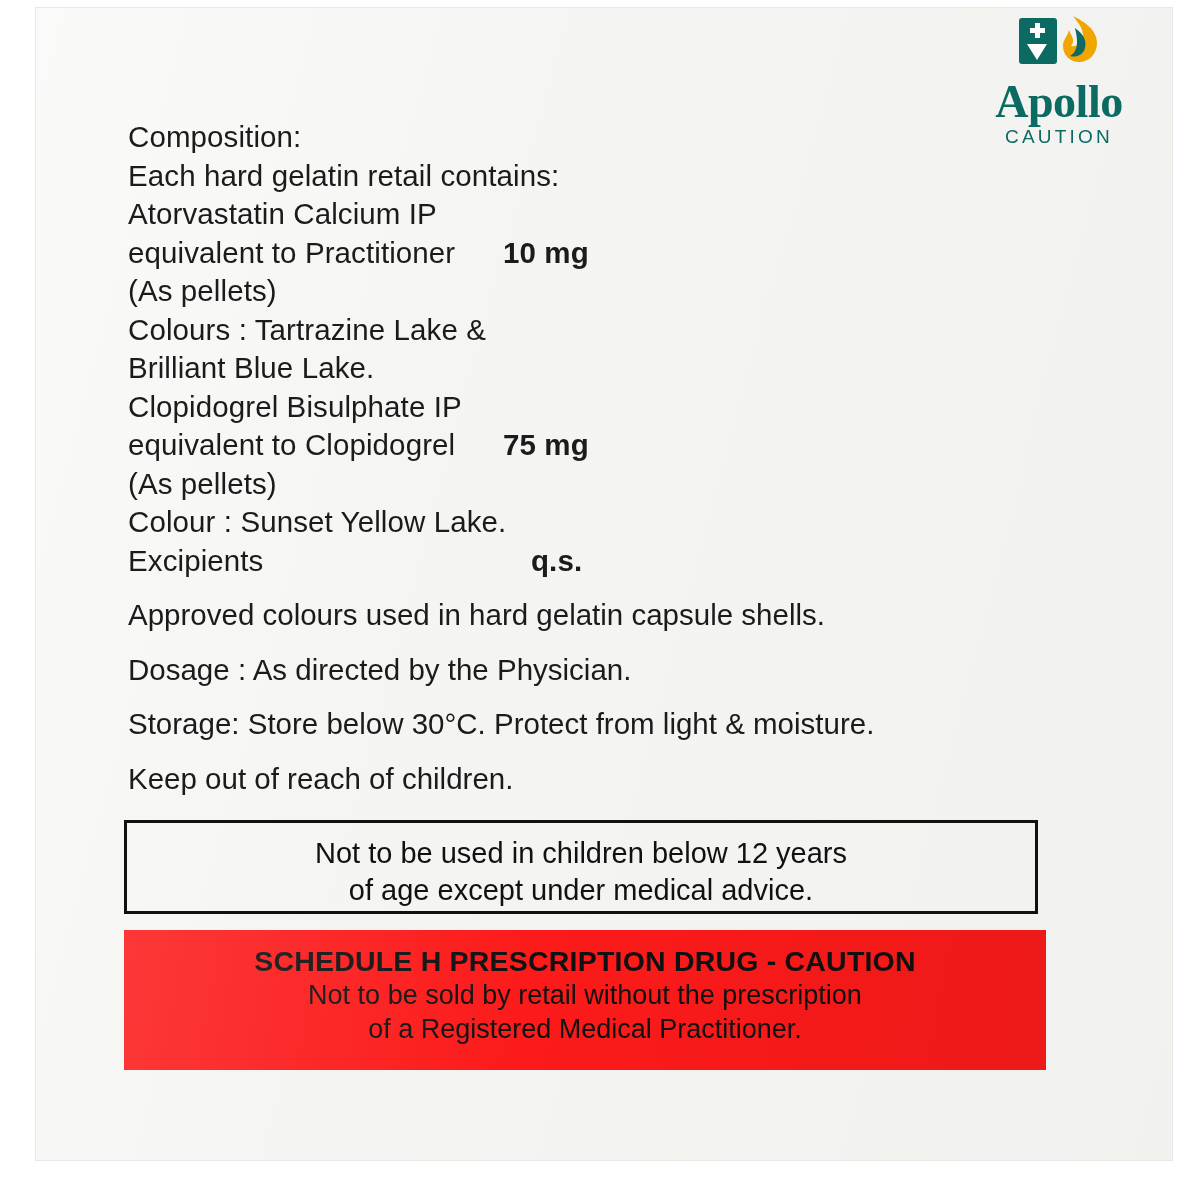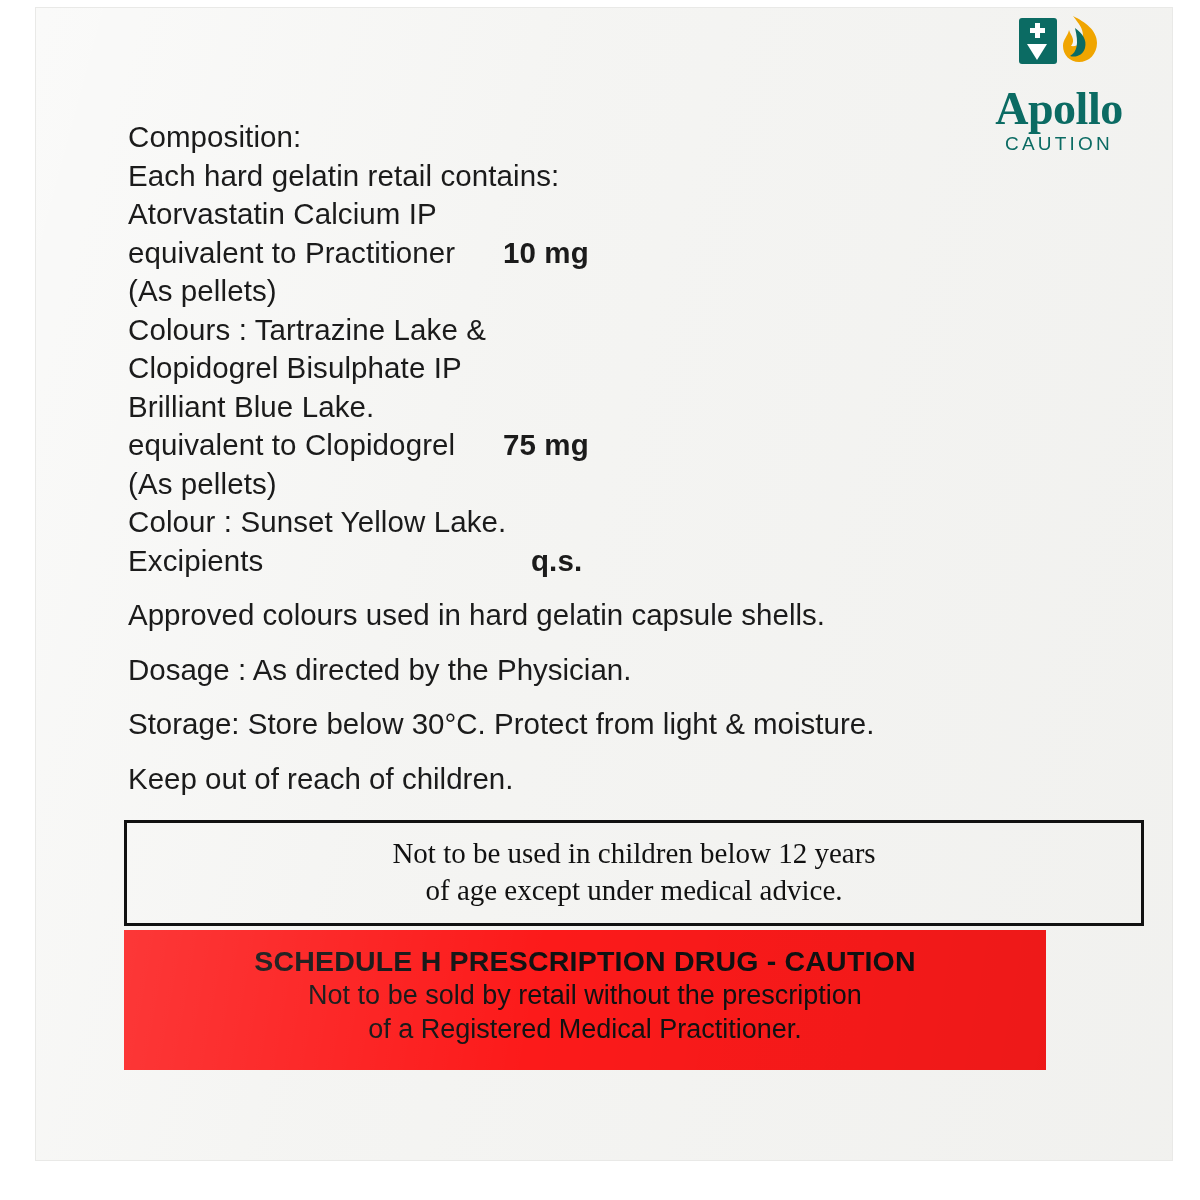--- a/index.html
+++ b/index.html
@@ -53,21 +53,21 @@
     justify-content: center;
     gap: 2px;
   }
   .logo-word {
     font-family: "Liberation Serif", serif;
     font-size: 46px;
     font-weight: bold;
     color: #0b6b63;
     letter-spacing: -0.5px;
     line-height: 0.95;
-    margin-top: 19px;
+    margin-top: 12px;
     text-align: center;
   }
   .logo-sub {
     font-family: "Liberation Sans", sans-serif;
     font-size: 19px;
     letter-spacing: 3.2px;
     color: #0b6b63;
     margin-top: 2px;
   }
 
@@ -101,26 +101,25 @@
     line-height: 38.5px;
     margin-top: 16px;
     white-space: nowrap;
   }
 
   
   .warn-box {
     position: absolute;
     left: 124px;
     top: 820px;
-    width: 1020px;
+    width: 914px;
     border: 3px solid #111111;
     box-sizing: border-box;
-    padding: 12px 10px 14px 10px;
-    text-align: center;
-    font-family: Liberation Serif, serif;
+    padding: 12px 10px 2px 10px;
+    text-align: center;
   }
   .warn-box div {
     font-size: 29px;
     line-height: 37px;
     color: #111111;
   }
 
   
   .sched {
     position: absolute;
@@ -189,25 +188,25 @@
     </div>
     <div class="comp-row">
       <div class="line label">(As pellets)</div>
       <div class="line value"></div>
     </div>
     <div class="comp-row">
       <div class="line label">Colours : Tartrazine Lake &amp;</div>
       <div class="line value"></div>
     </div>
     <div class="comp-row">
+      <div class="line label">Brilliant Blue Lake.</div>
+      <div class="line value"></div>
+    </div>
+    <div class="comp-row">
       <div class="line label">Clopidogrel Bisulphate IP</div>
-      <div class="line value"></div>
-    </div>
-    <div class="comp-row">
-      <div class="line label">Brilliant Blue Lake.</div>
       <div class="line value"></div>
     </div>
     <div class="comp-row">
       <div class="line label">equivalent to Clopidogrel</div>
       <div class="line value">75 mg</div>
     </div>
     <div class="comp-row">
       <div class="line label">(As pellets)</div>
       <div class="line value"></div>
     </div>

